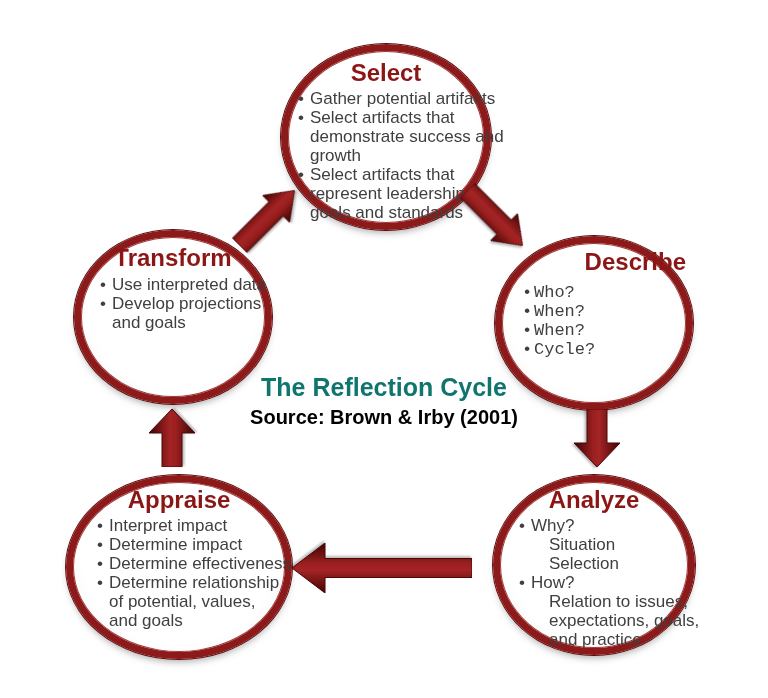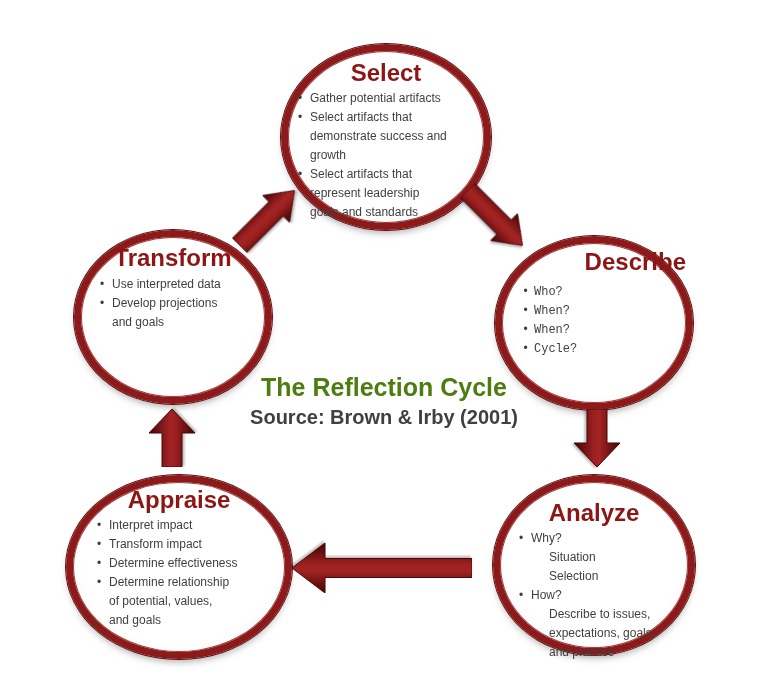--- a/index.html
+++ b/index.html
@@ -11,51 +11,51 @@
   .node{
     position:absolute;box-sizing:border-box;border-radius:50%;
     border:7px solid #8D1A1A;
     background:radial-gradient(ellipse at 50% 40%, #ffffff 65%, #f3f3f3 92%, #ececec 100%);
     box-shadow:0 0 0 1px #5E0D0D, inset 0 0 0 1px #a33a3a, 0 5px 7px -2px rgba(110,110,110,.55);
   }
   .node-inner{position:absolute;inset:0;}
   .c-title{
     text-align:center;font-weight:bold;font-size:24px;line-height:26px;color:#8C1616;
   }
-  .c-body{font-size:12px;line-height:19px;color:#3F3F3F;}
+  .c-body{font-size:17px;line-height:19px;color:#3F3F3F;}
   .bi{position:relative;padding-left:13px;}
   .bi::before{content:"\2022";position:absolute;left:1px;top:0;color:#3F3F3F;}
   .bi.sub{padding-left:31px;}
   .bi.sub::before{content:"";}
   .ln{display:block;white-space:nowrap;}
   
   #n-select   {left:281px;top:44px; width:210px;height:186px;}
   #n-transform{left:74px; top:230px;width:198px;height:174px;}
   #n-describe {left:495px;top:236px;width:198px;height:174px;}
   #n-appraise {left:66px; top:475px;width:226px;height:184px;}
   #n-analyze  {left:493px;top:475px;width:202px;height:180px;}
   
   #n-select    .c-title{margin-top:9px;}
   #n-select    .c-body{padding-left:9px;margin-top:3px;}
   #n-transform .c-title{margin-top:8px;}
   #n-transform .c-body{padding-left:18px;margin-top:4px;}
   #n-describe  .c-title{margin-top:6px;text-align:right;}
   #n-describe  .c-body{padding-left:19px;margin-top:8px;font-family:Liberation Mono, monospace;}
   #n-appraise  .c-title{margin-top:5px;}
   #n-appraise  .c-body{padding-left:23px;margin-top:3px;}
-  #n-analyze   .c-title{margin-top:18px;}
+  #n-analyze   .c-title{margin-top:5px;}
   #n-analyze   .c-body{padding-left:18px;margin-top:3px;}
   
   .main-title{
     position:absolute;left:0;top:372px;width:768px;text-align:center;
-    font-weight:bold;font-size:25px;line-height:30px;color:#4d7c0f;
+    font-weight:bold;font-size:25px;line-height:30px;color:#0f766e;
   }
   .source-title{
     position:absolute;left:0;top:404px;width:768px;text-align:center;
-    font-weight:bold;font-size:20px;line-height:26px;color:#404040;
+    font-weight:bold;font-size:20px;line-height:26px;color:#000000;
   }
   
   .arrow{position:absolute;filter:drop-shadow(1px 2px 1px rgba(60,60,60,.35));}
   #a-transform-select{left:228px;top:199px;width:78px;height:38px;transform:rotate(-45deg);}
   #a-select-describe {left:456px;top:199px;width:78px;height:38px;transform:rotate(45deg);}
   #a-describe-analyze{left:568px;top:415px;width:58px;height:46px;transform:rotate(90deg);}
   #a-analyze-appraise{left:292px;top:543px;width:180px;height:50px;transform:rotate(180deg);}
   #a-appraise-transform{left:143px;top:415px;width:58px;height:46px;transform:rotate(-90deg);}
 </style>
 </head>
@@ -120,21 +120,21 @@
   </div>
 
   <div class="node" id="n-appraise">
     <div class="node-inner">
       <div class="c-title">Appraise</div>
       <div class="c-body">
         <div class="bi">
           <span class="ln">Interpret impact</span>
         </div>
         <div class="bi">
-          <span class="ln">Transform impact</span>
+          <span class="ln">Determine impact</span>
         </div>
         <div class="bi">
           <span class="ln">Determine effectiveness</span>
         </div>
         <div class="bi">
           <span class="ln">Determine relationship</span>
           <span class="ln">of potential, values,</span>
           <span class="ln">and goals</span>
         </div>
       </div>
@@ -149,21 +149,21 @@
           <span class="ln">Why?</span>
         </div>
         <div class="bi sub">
           <span class="ln">Situation</span>
           <span class="ln">Selection</span>
         </div>
         <div class="bi">
           <span class="ln">How?</span>
         </div>
         <div class="bi sub">
-          <span class="ln">Describe to issues,</span>
+          <span class="ln">Relation to issues,</span>
           <span class="ln">expectations, goals,</span>
           <span class="ln">and practice</span>
         </div>
       </div>
     </div>
   </div>
 
   <div class="main-title">The Reflection Cycle</div>
   <div class="source-title">Source: Brown &amp; Irby (2001)</div>
 

